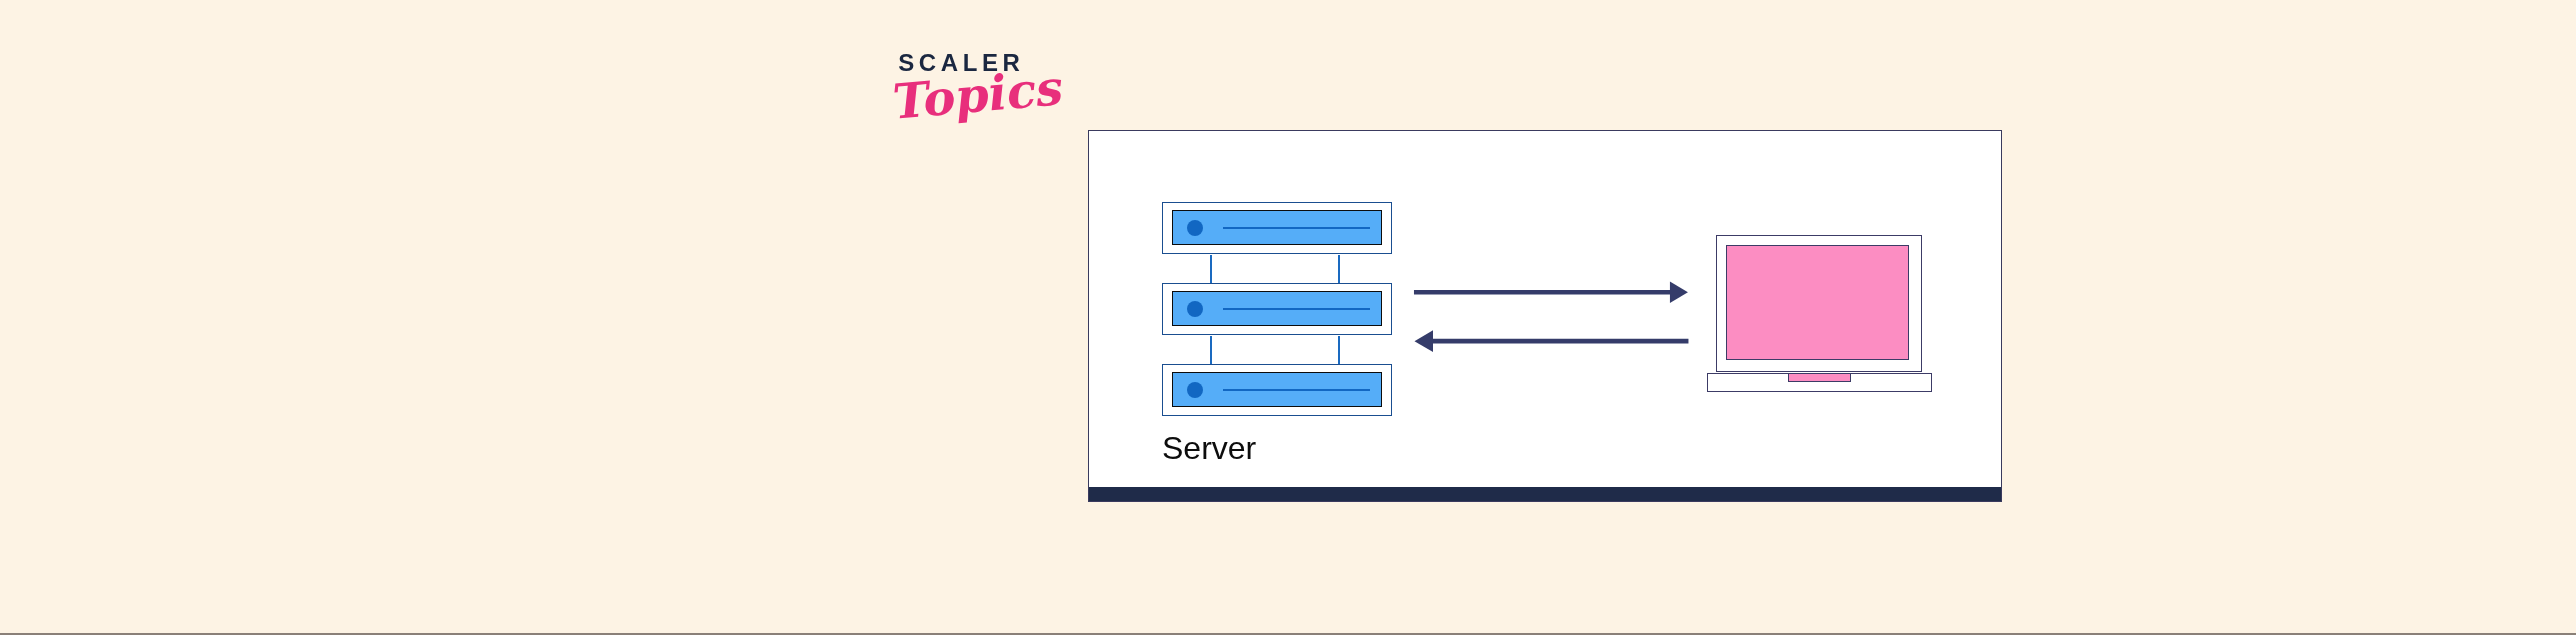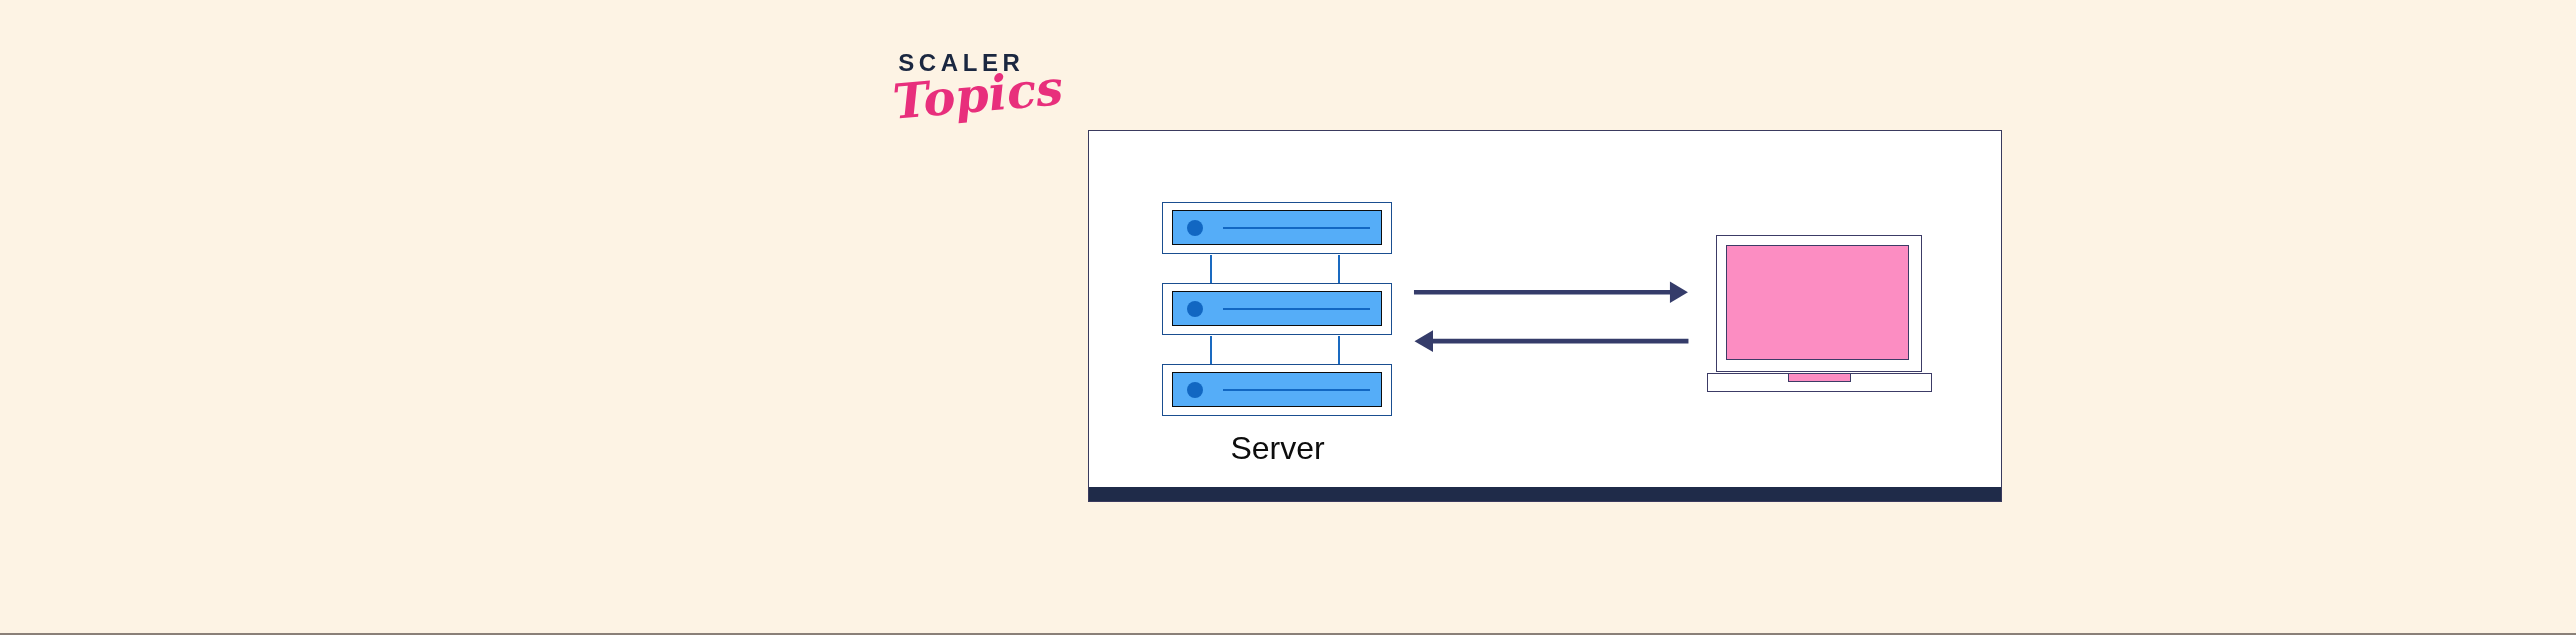--- a/index.html
+++ b/index.html
@@ -47,21 +47,21 @@
     background:var(--card-bg);border:1.5px solid var(--client-frame);}
   .screen{position:absolute;left:9.3px;top:9.3px;width:181px;height:113px;
     background:var(--client-screen);border:1.5px solid var(--client-frame);}
   .base{position:absolute;left:618px;top:242px;width:223px;height:16.5px;
     background:var(--card-bg);border:1.5px solid var(--client-frame);}
   .base-notch{position:absolute;left:80px;top:-1.5px;width:61px;height:7.7px;
     background:var(--client-screen);border:1.5px solid var(--client-frame);}
 
   
   .label{position:absolute;top:297px;height:41px;font-size:32px;color:var(--label-text);
-    text-align:center;line-height:41px;}
+    line-height:41px;}
   .server-label{left:73px;width:231px;}
   .client-label{left:618px;width:226px;}
 
   .bottom-line{position:absolute;left:0;bottom:0;width:100%;height:2.6px;background:var(--bottom-line);}
 </style>
 </head>
 <body>
 
 <div class="page">
 

